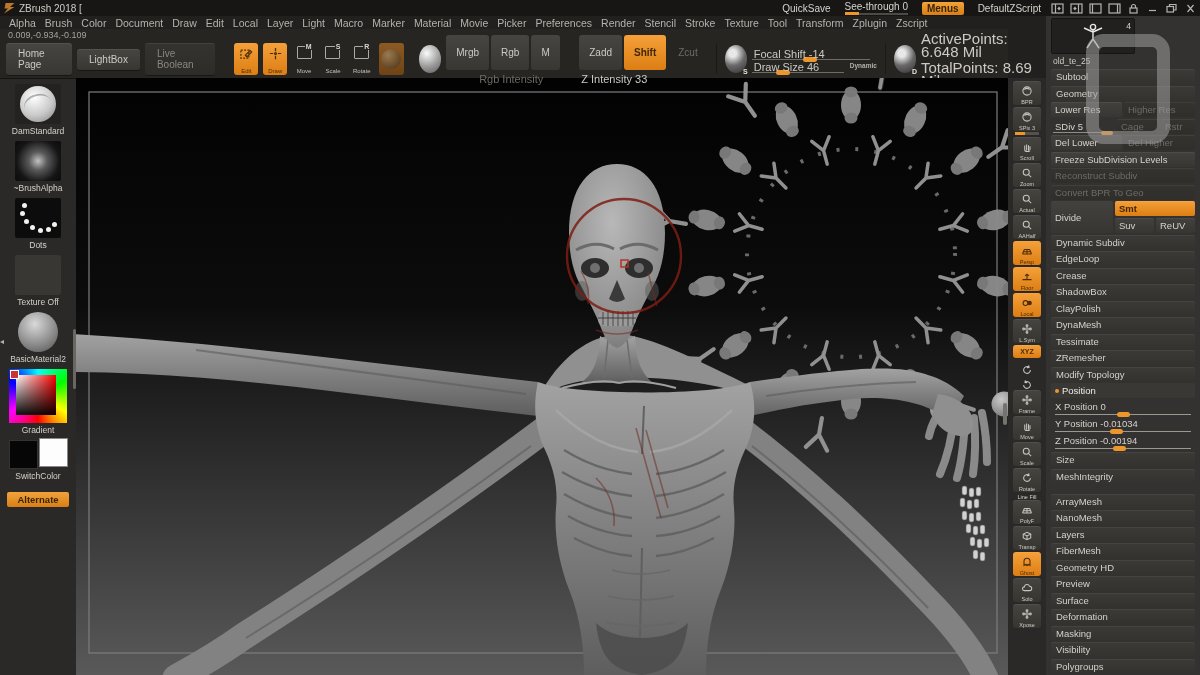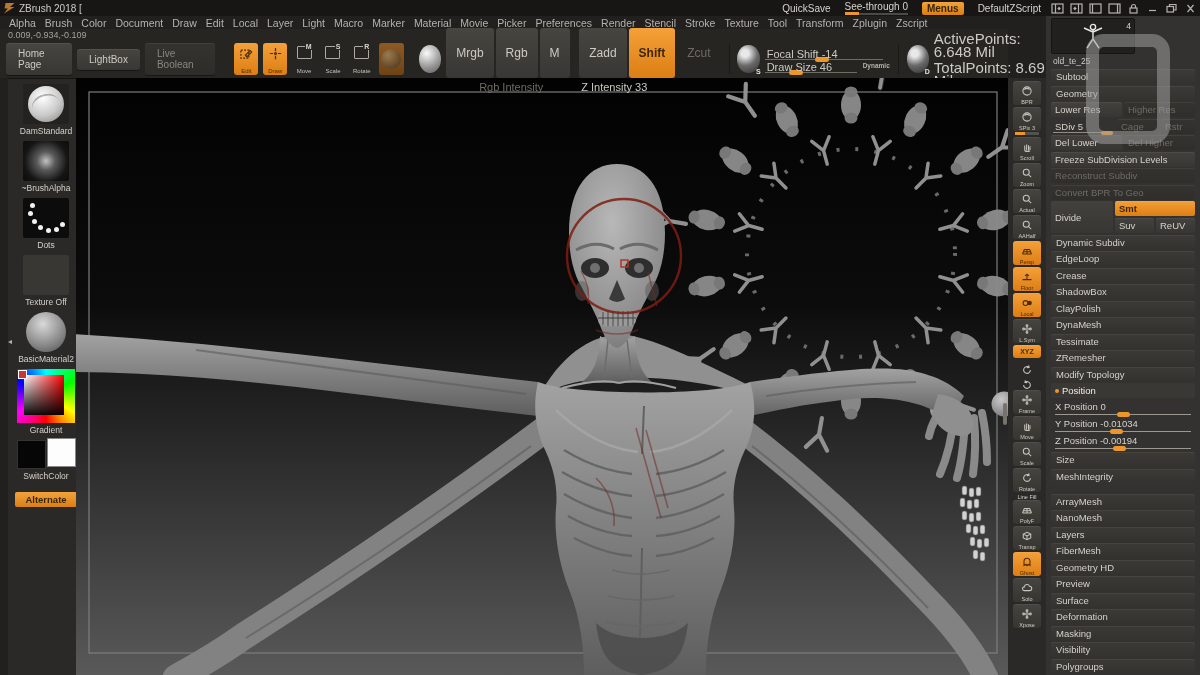--- a/index.html
+++ b/index.html
@@ -40,33 +40,33 @@
   .tbtn.orange svg{stroke:#4a2c08;}
   .msr{width:13px;height:11px;border:1px solid #aca9a3;border-radius:1px;position:relative;}
   .msr b{position:absolute;right:-2px;top:-4px;background:#262522;font-size:7px;color:#d8d5cf;font-weight:bold;padding:0 1px;}
   .sculptris{width:32px;height:32px;border-radius:3px;background:linear-gradient(#8d5a23,#6e4315);display:flex;align-items:center;justify-content:center;}
   .sculptris .ball{width:20px;height:20px;border-radius:50%;background:radial-gradient(circle at 35% 30%,#9a7a50,#4a2f12);}
   .sphere{width:28px;height:28px;border-radius:50%;background:radial-gradient(circle at 35% 30%,#fafafa,#9a9a9a 55%,#5a5a5a);position:relative;}
   .sphere.dark{background:radial-gradient(circle at 35% 30%,#e8e8e8 15%,#6a6a6a 50%,#2e2e2e);}
   .sphere b{position:absolute;right:-1px;bottom:-2px;font-size:7px;color:#e8e5df;}
   .group{display:flex;flex-direction:column;gap:3px;}
   .rowflex{display:flex;gap:2px;align-items:center;}
-  .mini{padding:18px 10px;font-size:12px;border-radius:3px;background:linear-gradient(#464540,#383733);color:#cdcac4;}
+  .mini{padding:12px 10px;font-size:10px;border-radius:3px;background:linear-gradient(#464540,#383733);color:#cdcac4;}
   .mini.orange{background:linear-gradient(#f5a03a,#dc7e13);color:#3f2607;font-weight:bold;}
   .mini.dim{background:transparent;color:#6e6b65;}
   .slider{position:relative;height:10px;font-size:11px;color:#cdcac4;}
   .slider.dim{color:#6e6b65;text-align:center;}
   .slider .txt{position:relative;z-index:2;padding-left:2px;white-space:nowrap;}
   .slider .track{position:absolute;left:0;bottom:-2px;width:100%;height:1px;background:#6f6c66;}
   .slider .knob{position:absolute;bottom:-4px;width:14px;height:5px;border-radius:2.5px;background:#ec962c;}
   .vdiv{width:1px;height:30px;background:#1a1917;margin:0 3px;}
   .statline{font-size:15px;color:#cdcac4;line-height:13px;}
   .dynlab{font-size:6.5px;font-weight:bold;color:#b5b2ac;margin-left:4px;}
   
-  #leftshelf{position:absolute;left:0;top:78px;width:76px;height:597px;background:#2a2927;border-top:1px solid #151412;margin-left:8px;}
+  #leftshelf{position:absolute;left:0;top:78px;width:76px;height:597px;background:#2a2927;border-top:1px solid #151412;}
   .ls-item{display:flex;flex-direction:column;align-items:center;margin-top:5px;}
   .ls-label{font-size:8.5px;color:#d4d1cb;margin-top:2px;}
   .thumb{width:46px;height:40px;background:#232220;border-radius:2px;display:flex;align-items:center;justify-content:center;}
   .brushball{width:36px;height:36px;border-radius:50%;background:radial-gradient(circle at 40% 32%,#ffffff,#c9c9c9 55%,#7e7e7e);position:relative;overflow:hidden;}
   .brushball:after{content:"";position:absolute;left:4px;top:8px;width:28px;height:20px;
      border-top:2px solid rgba(120,120,120,.55);border-radius:50%;transform:rotate(-15deg);}
   .dotsbox{width:46px;height:40px;background:#0c0c0c;position:relative;border-radius:2px;}
   .dot{position:absolute;width:5px;height:5px;border-radius:50%;background:#f2f2f2;}
   .alphabox{width:46px;height:40px;border-radius:2px;background:radial-gradient(circle at 50% 50%,#c2c2c2 0%,#5a5a5a 30%,#151515 70%,#0b0b0b 100%);}
   .texbox{width:46px;height:40px;background:#383734;border-radius:2px;}

